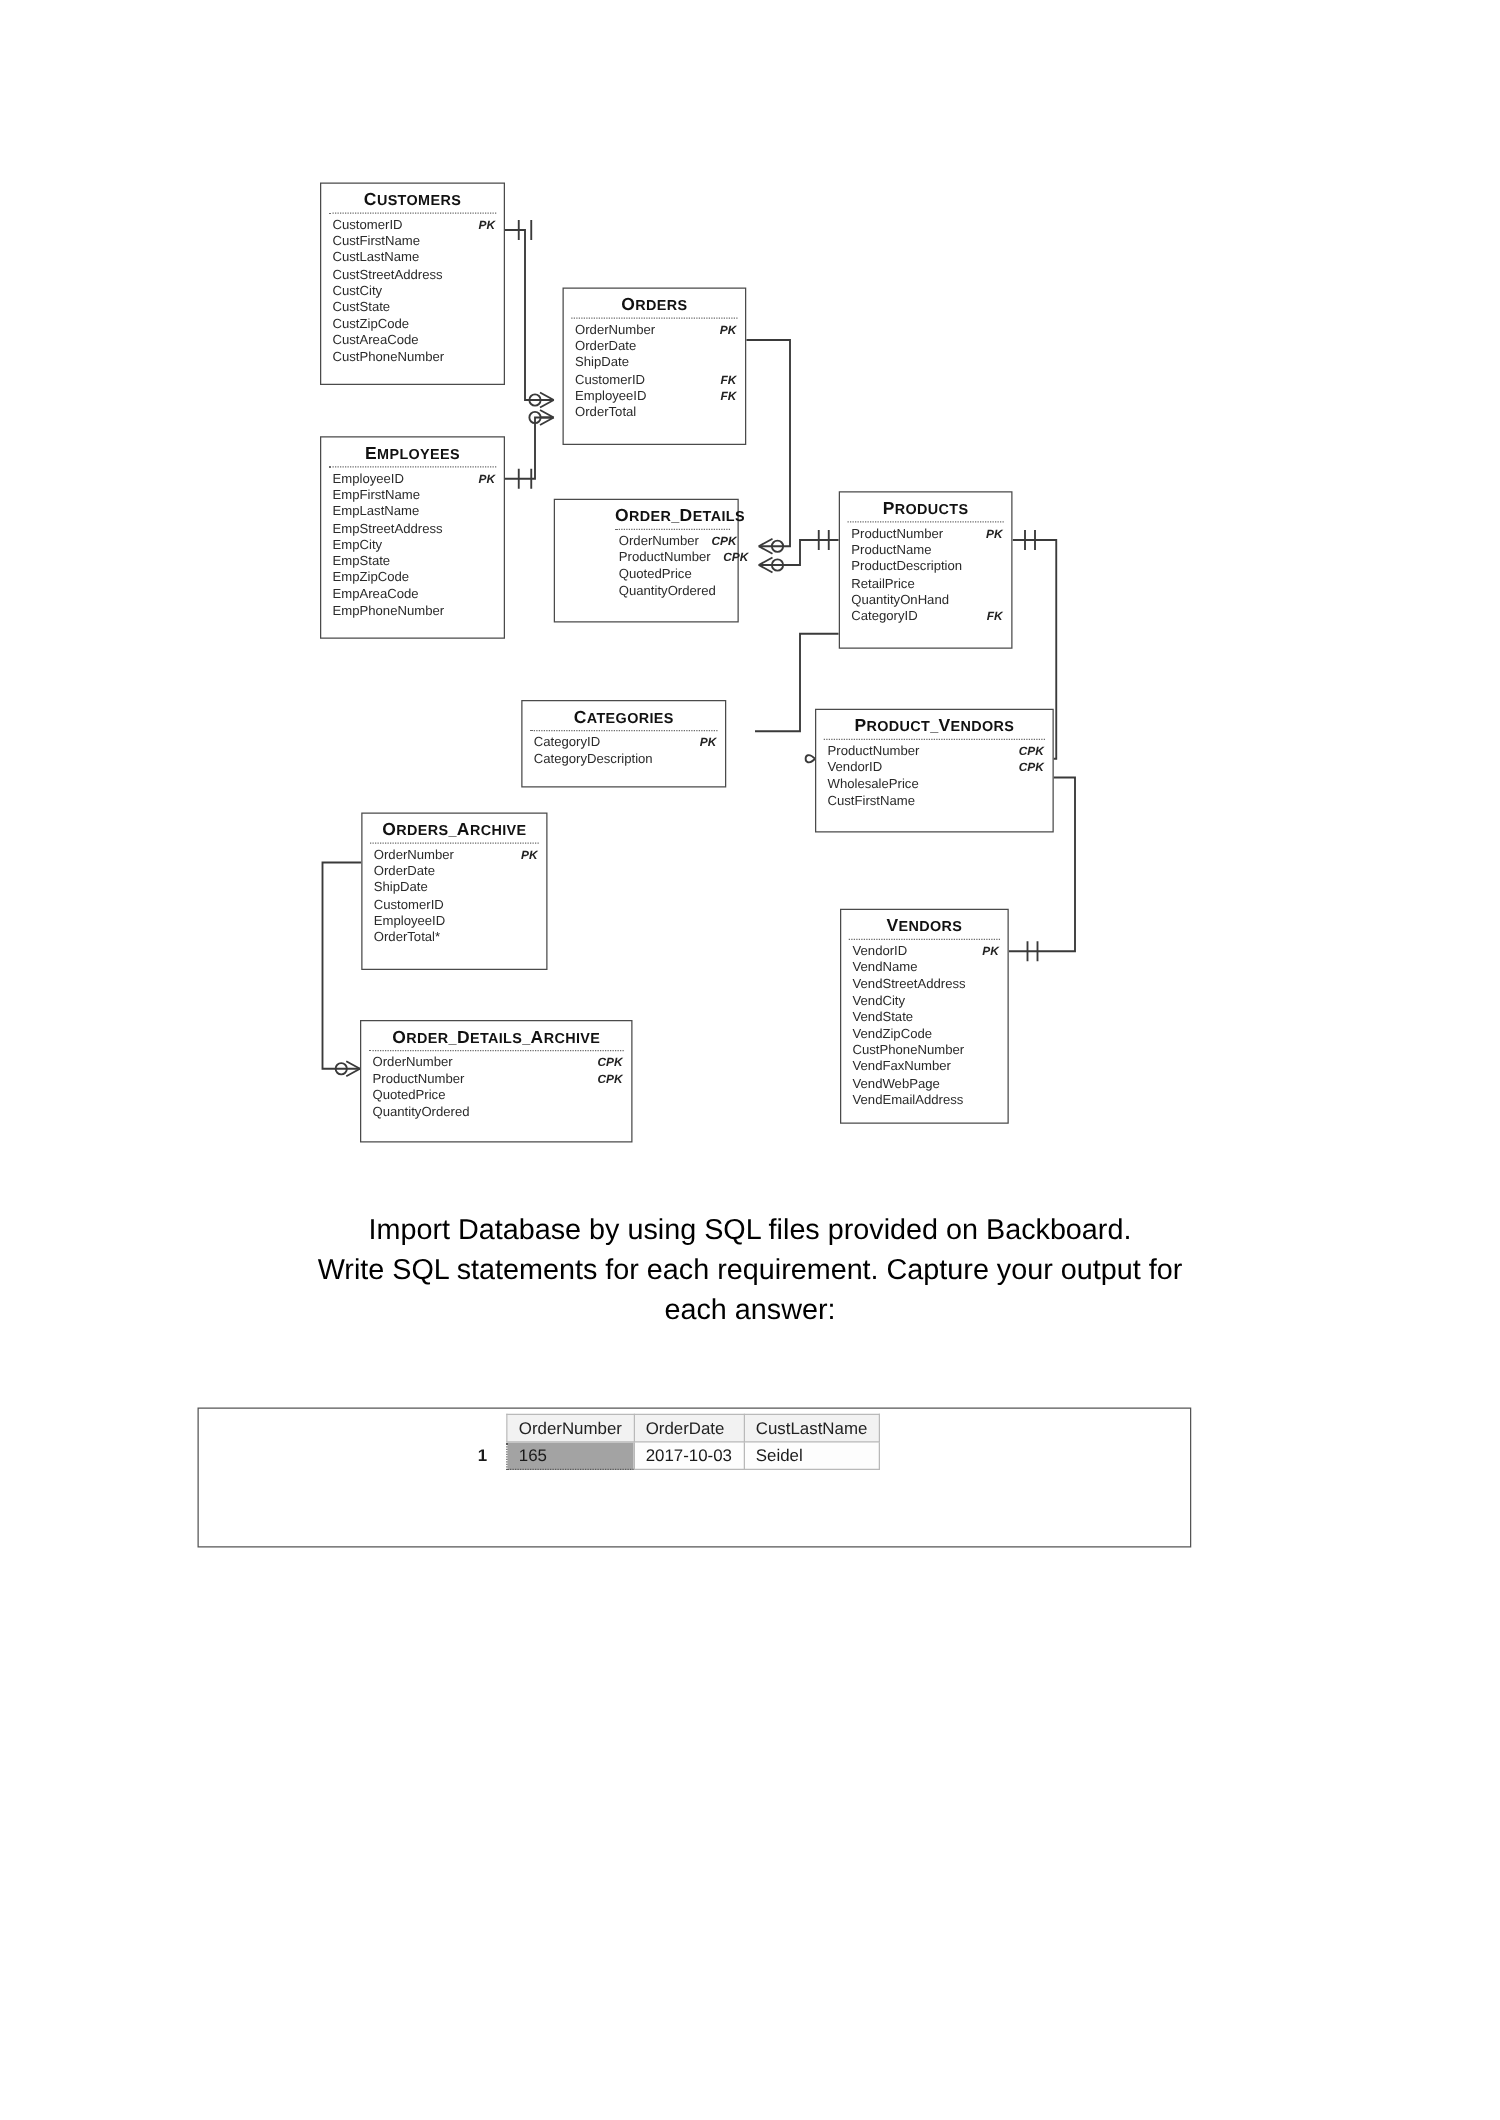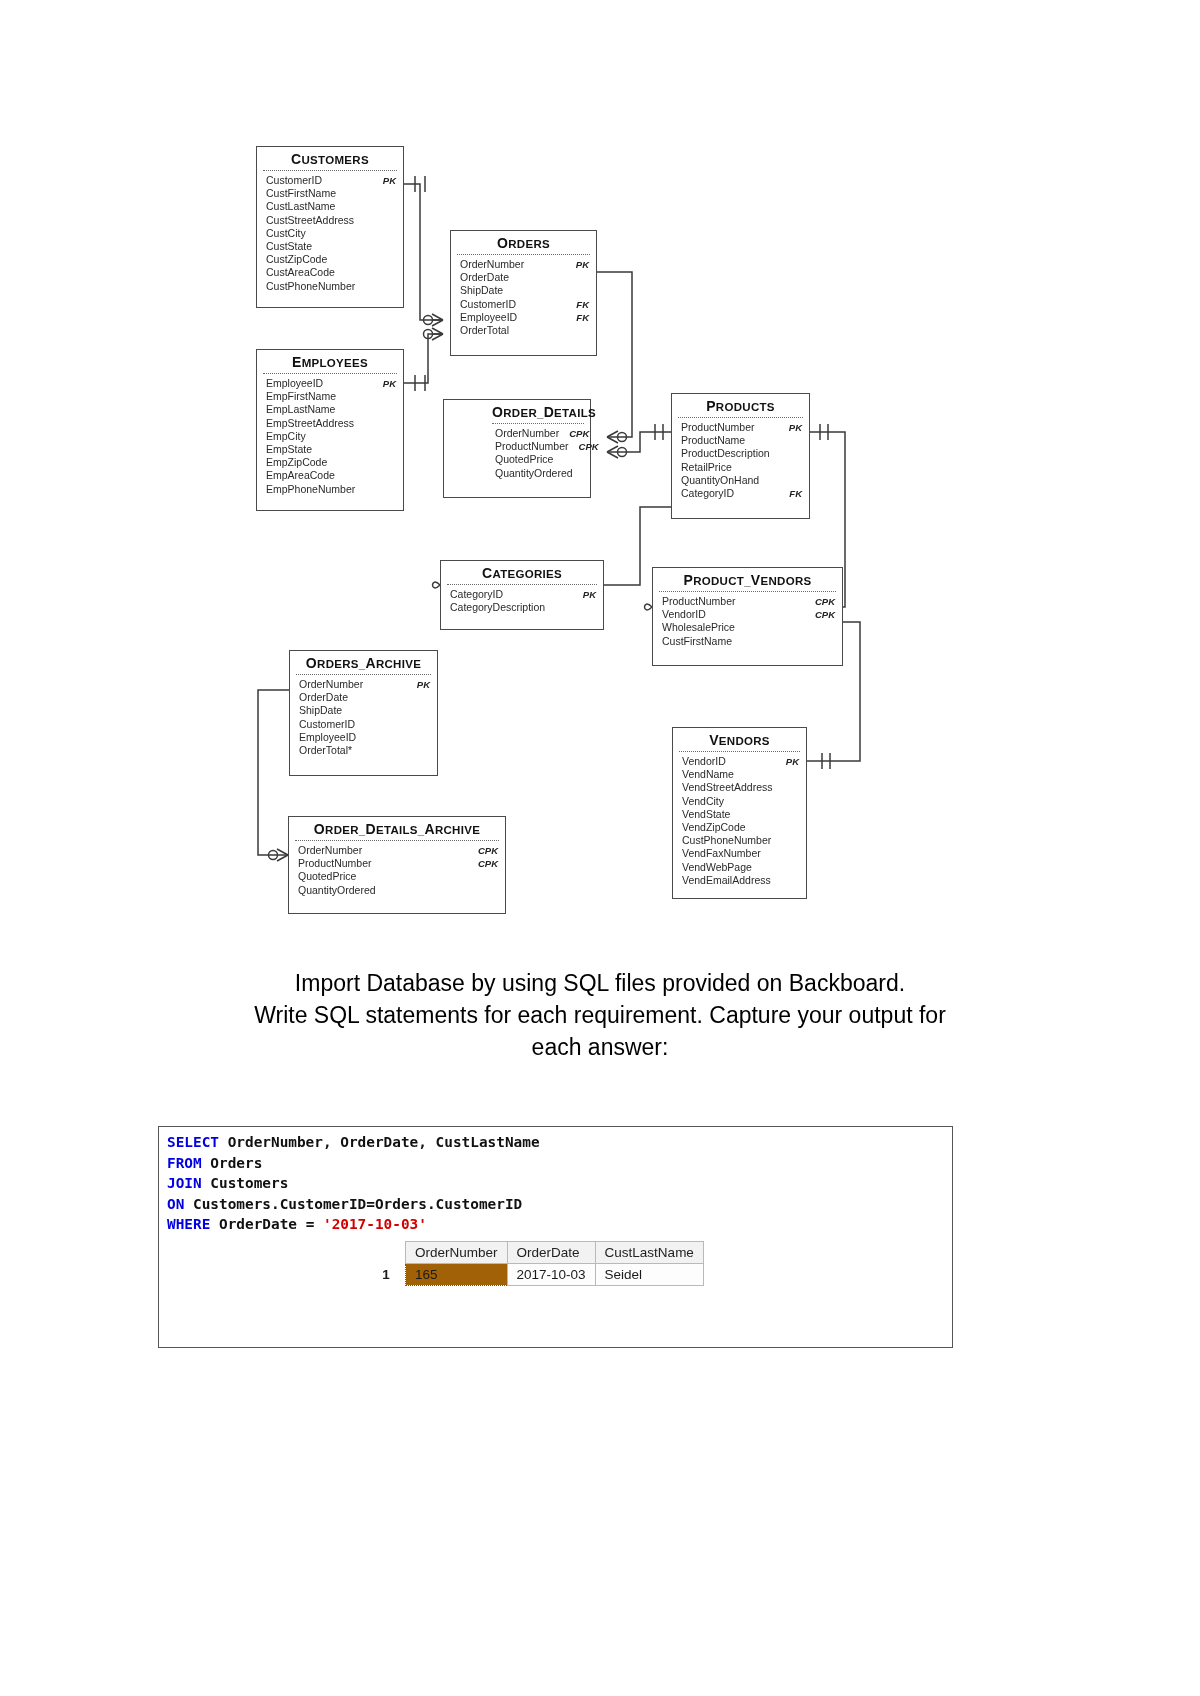--- a/index.html
+++ b/index.html
@@ -53,21 +53,21 @@
   }
   #result-grid th,#result-grid td{
     border:1px solid #b9b9b9;padding:3px 9px;font-weight:normal;text-align:left;
     background:#fdfdfd;
   }
   #result-grid th{background:#f2f2f2;color:#222;}
   #result-grid td.rownum{
     border:none;background:transparent;font-weight:bold;
     text-align:center;width:26px;padding-right:6px;
   }
-  #result-grid td.sel{background:#a16207;border:1px dotted #5a5a5a;}
+  #result-grid td.sel{background:#a3a3a3;border:1px dotted #5a5a5a;}
 </style>
 </head>
 <body>
 
 <div id="er-diagram">
   <svg id="er-svg" width="1200" height="930">
     <g stroke="#3a3a3a" stroke-width="1.5" fill="none">
 
       <path d="M404,184 L420,184 L420,320 L443,320"></path>
 
@@ -277,21 +277,21 @@
         <div class="attr">
           <span>QuantityOnHand</span>
           <span class="key"></span>
         </div>
         <div class="attr">
           <span>CategoryID</span>
           <span class="key">FK</span>
         </div>
       </div>
     </div>
-    <div class="entity" style="left: 440px; top: 560px; width: 164px; min-height: 70px;">
+    <div class="entity" style="left: 417px; top: 560px; width: 164px; min-height: 70px;">
       <div class="ent-title"><span class="cap">C</span>ATEGORIES</div>
       <div class="ent-sep"></div>
       <div class="attr-list">
         <div class="attr">
           <span>CategoryID</span>
           <span class="key">PK</span>
         </div>
         <div class="attr">
           <span>CategoryDescription</span>
           <span class="key"></span>
@@ -426,25 +426,20 @@
 <div class="prose" style="top:999px;">
   <div class="ctr">Write SQL statements for each requirement. Capture your output for</div>
 </div>
 <div class="prose" style="top:1031px;">
   <div class="ctr">each answer:</div>
 </div>
 <div class="prose" style="top:1062px;left:166px;width:890px;">
 </div>
 
 <div id="sql-box">
-  <div id="sql-code"><span class="kw">SELECT</span> OrderNumber, OrderDate, CustLastName
-<span class="kw">FROM</span> Orders
-<span class="kw">JOIN</span> Customers
-<span class="kw">ON</span> Customers.CustomerID=Orders.CustomerID
-<span class="kw">WHERE</span> OrderDate = <span class="str">'2017-10-03'</span></div>
   <div id="result-wrap">
     <table id="result-grid">
       <thead>
           <tr>
             <th class="rownum" style="border: none; background: transparent;"></th>
             <th>OrderNumber</th>
             <th>OrderDate</th>
             <th>CustLastName</th>
           </tr>
         </thead>

